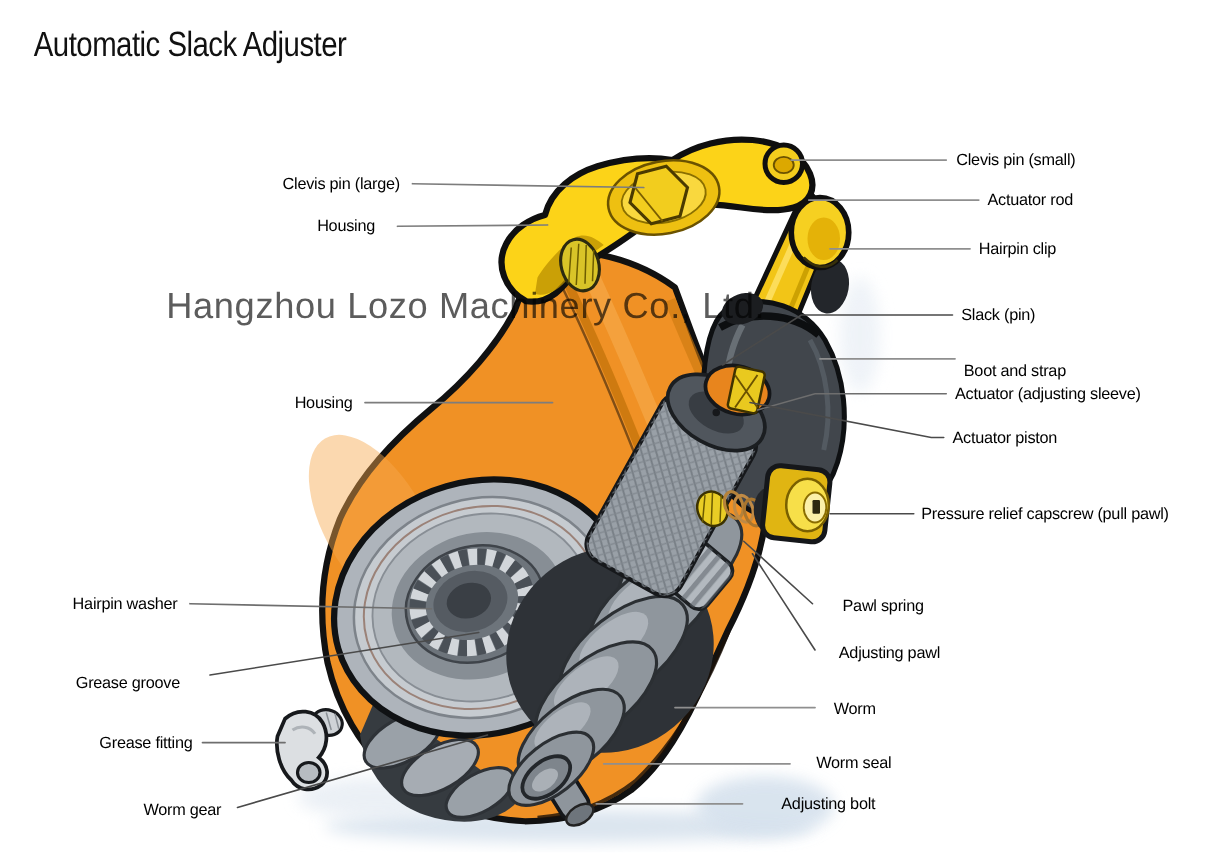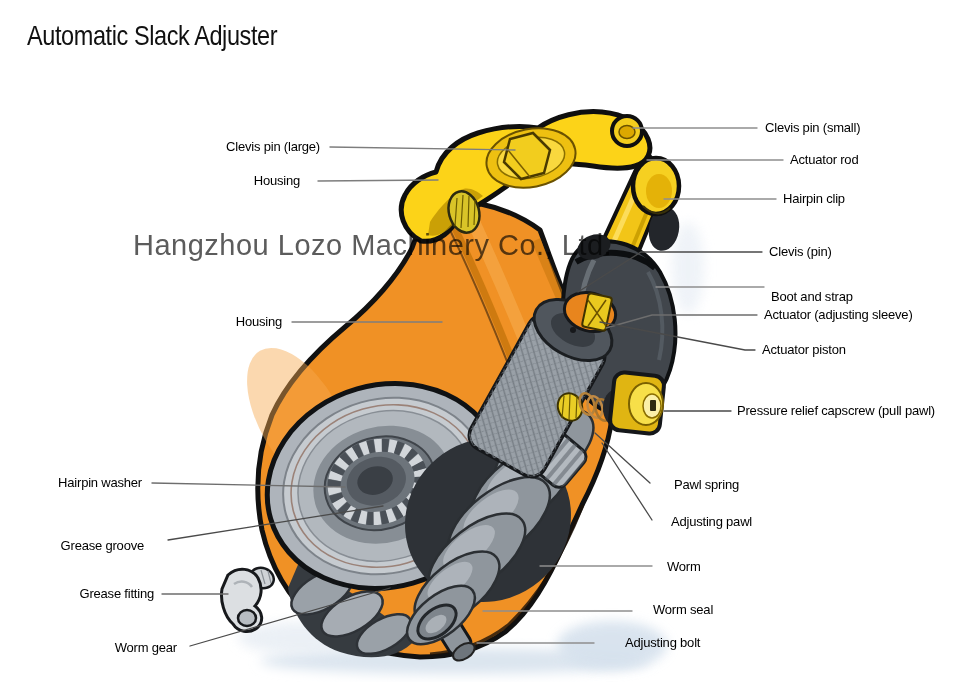--- a/index.html
+++ b/index.html
@@ -215,21 +215,21 @@
   <div class="lbl l" style="right:680px;top:173px">Housing</div>
   <div class="lbl l" style="right:698px;top:314px">Housing</div>
   <div class="lbl l" style="right:838px;top:475px">Hairpin washer</div>
   <div class="lbl l" style="right:836px;top:538px">Grease groove</div>
   <div class="lbl l" style="right:826px;top:586px">Grease fitting</div>
   <div class="lbl l" style="right:803px;top:640px">Worm gear</div>
 
   <div class="lbl r" style="left:765px;top:120px">Clevis pin (small)</div>
   <div class="lbl r" style="left:790px;top:152px">Actuator rod</div>
   <div class="lbl r" style="left:783px;top:191px">Hairpin clip</div>
-  <div class="lbl r" style="left:769px;top:244px">Clevis (pin)</div>
+  <div class="lbl r" style="left:769px;top:244px">Slack (pin)</div>
   <div class="lbl r" style="left:771px;top:289px">Boot and strap</div>
   <div class="lbl r" style="left:764px;top:307px">Actuator (adjusting sleeve)</div>
   <div class="lbl r" style="left:762px;top:342px">Actuator piston</div>
   <div class="lbl r" style="left:737px;top:403px">Pressure relief capscrew (pull pawl)</div>
   <div class="lbl r" style="left:674px;top:477px">Pawl spring</div>
   <div class="lbl r" style="left:671px;top:514px">Adjusting pawl</div>
   <div class="lbl r" style="left:667px;top:559px">Worm</div>
   <div class="lbl r" style="left:653px;top:602px">Worm seal</div>
   <div class="lbl r" style="left:625px;top:635px">Adjusting bolt</div>
 

